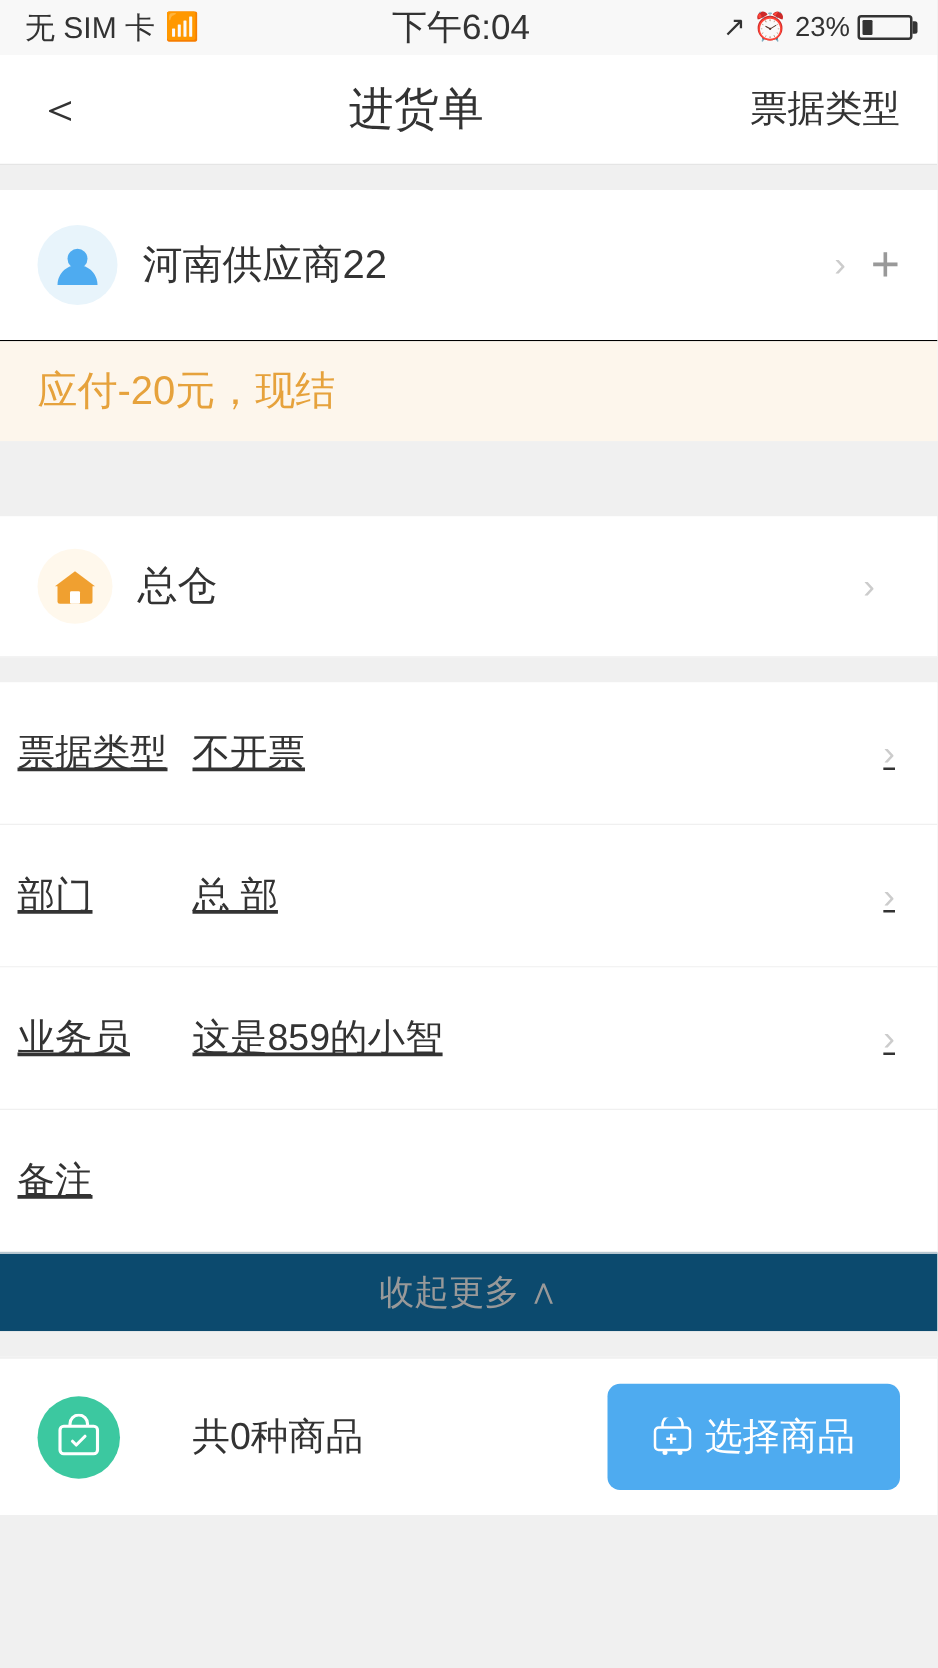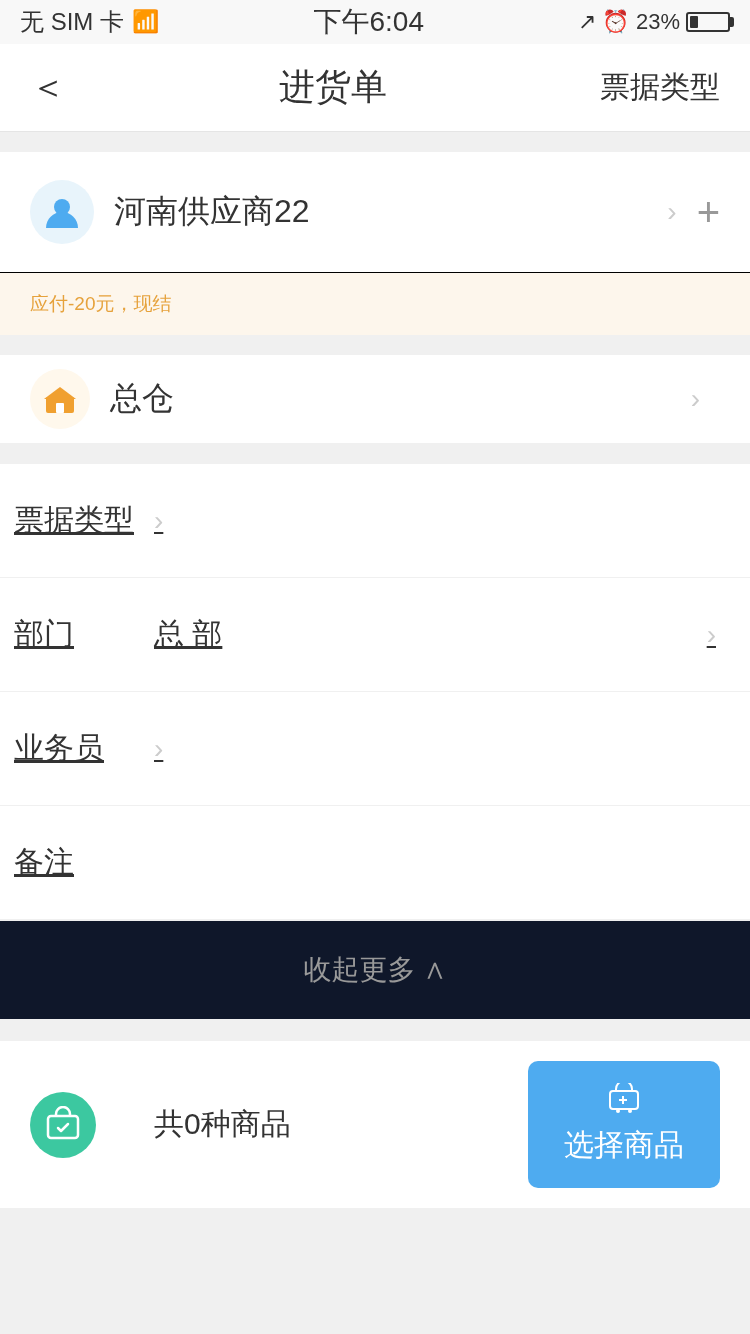--- a/index.html
+++ b/index.html
@@ -82,31 +82,32 @@
       font-size: 32px;
       color: #333;
     }
     .row-chevron { color: #ccc; font-size: 28px; margin-right: 20px; }
     .row-plus { color: #999; font-size: 40px; font-weight: 300; }
 
     
     .warning-banner {
       background: #fdf6ec;
       padding: 18px 30px;
-      font-size: 19px;
+      font-size: 32px;
       color: #e6a23c;
     }
 
     
     .warehouse-row {
       display: flex;
       align-items: center;
-      padding: 14px 30px;
+      padding: 26px 30px;
       background: #fff;
       border-bottom: 1px solid #f0f0f0;
+      margin-top: 40px;
     }
     .warehouse-icon-wrap {
       width: 60px; height: 60px; border-radius: 50%; background: #fff8ec;
       display: flex; align-items: center; justify-content: center;
       margin-right: 20px; flex-shrink: 0;
     }
     .warehouse-name { flex: 1; font-size: 32px; color: #333; }
 
     
     .form-section {
@@ -130,25 +131,25 @@
       flex: 1;
       font-size: 30px;
       color: #333;
     }
     .form-value.placeholder {
       color: #ccc;
     }
 
     
     .collapse-row {
-      background: #0f172a;
+      background: #0c4a6e;
       display: flex;
       align-items: center;
       justify-content: center;
-      padding: 30px;
+      padding: 12px;
       border-top: 1px solid #f0f0f0;
       font-size: 28px;
       color: #999;
       cursor: pointer;
     }
 
     
     .bottom-bar {
       background: #fff;
       border-top: 2px solid #f0f0f0;
@@ -172,21 +173,20 @@
       background: #4eabf0;
       color: #fff;
       border: none;
       border-radius: 10px;
       padding: 22px 36px;
       font-size: 30px;
       display: flex;
       align-items: center;
       gap: 10px;
       cursor: pointer;
-      flex-direction: column;
     }
 
     
     .wifi-icon { font-size: 22px; }
 
   </style>
 </head>
 <body>
 
 <div class="status-bar">
@@ -243,31 +243,33 @@
     <span class="row-chevron">›</span>
   </div>
 </div>
 
 <div class="section-gap"></div>
 
 <div class="form-section">
 
   <div class="form-row">
     <span class="form-label">票据类型</span>
+    <span class="form-value">不开票</span>
     <span class="row-chevron">›</span>
   </div>
 
   <div class="form-row">
     <span class="form-label">部门</span>
     <span class="form-value">总 部</span>
     <span class="row-chevron">›</span>
   </div>
 
   <div class="form-row">
     <span class="form-label">业务员</span>
+    <span class="form-value">这是859的小智</span>
     <span class="row-chevron">›</span>
   </div>
 
   <div class="form-row">
     <span class="form-label">备注</span>
   </div>
 
   <div class="collapse-row">
     <span>收起更多 ∧</span>
   </div>

